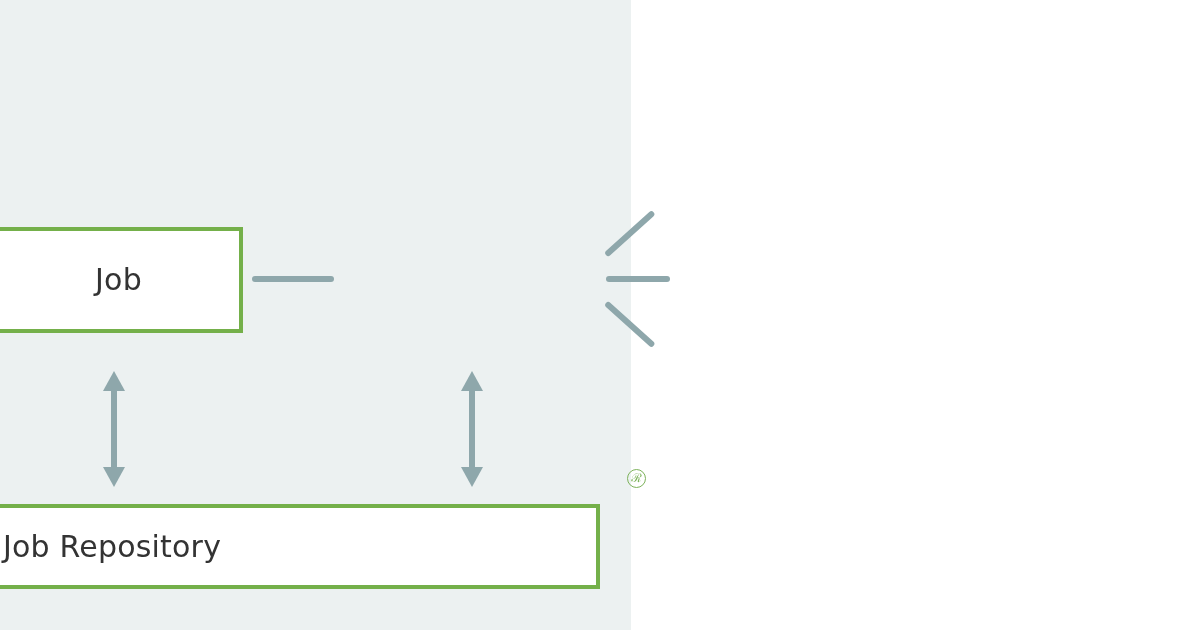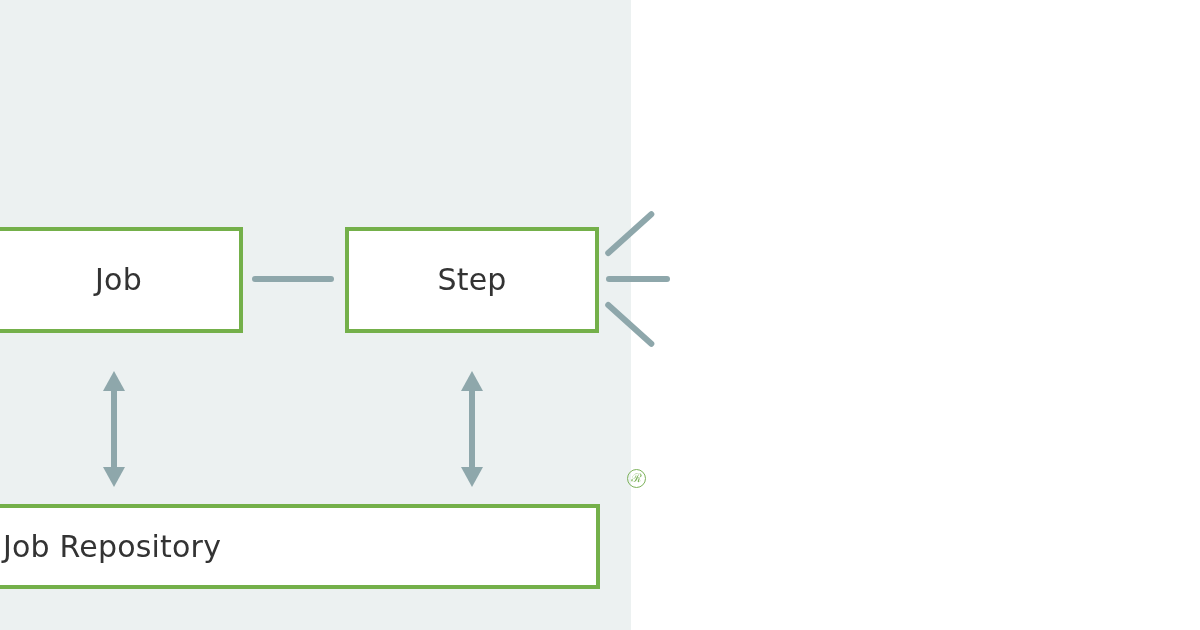--- a/index.html
+++ b/index.html
@@ -199,23 +199,20 @@
     <div class="arrow-v arrow-step">
       <div class="head head-up"></div>
       <div class="shaft"></div>
       <div class="head head-down"></div>
     </div>
 
     <div class="node node-job">
       <span class="node-label">Job</span>
     </div>
 
-    <div class="node node-step">
-      <span class="node-label">Step</span>
-    </div>
 
     <div class="node node-repo">
       <span class="node-label">Job Repository</span>
     </div>
 
   </div>
 
   <div class="mark-badge">ℛ</div>
 
 </div>

